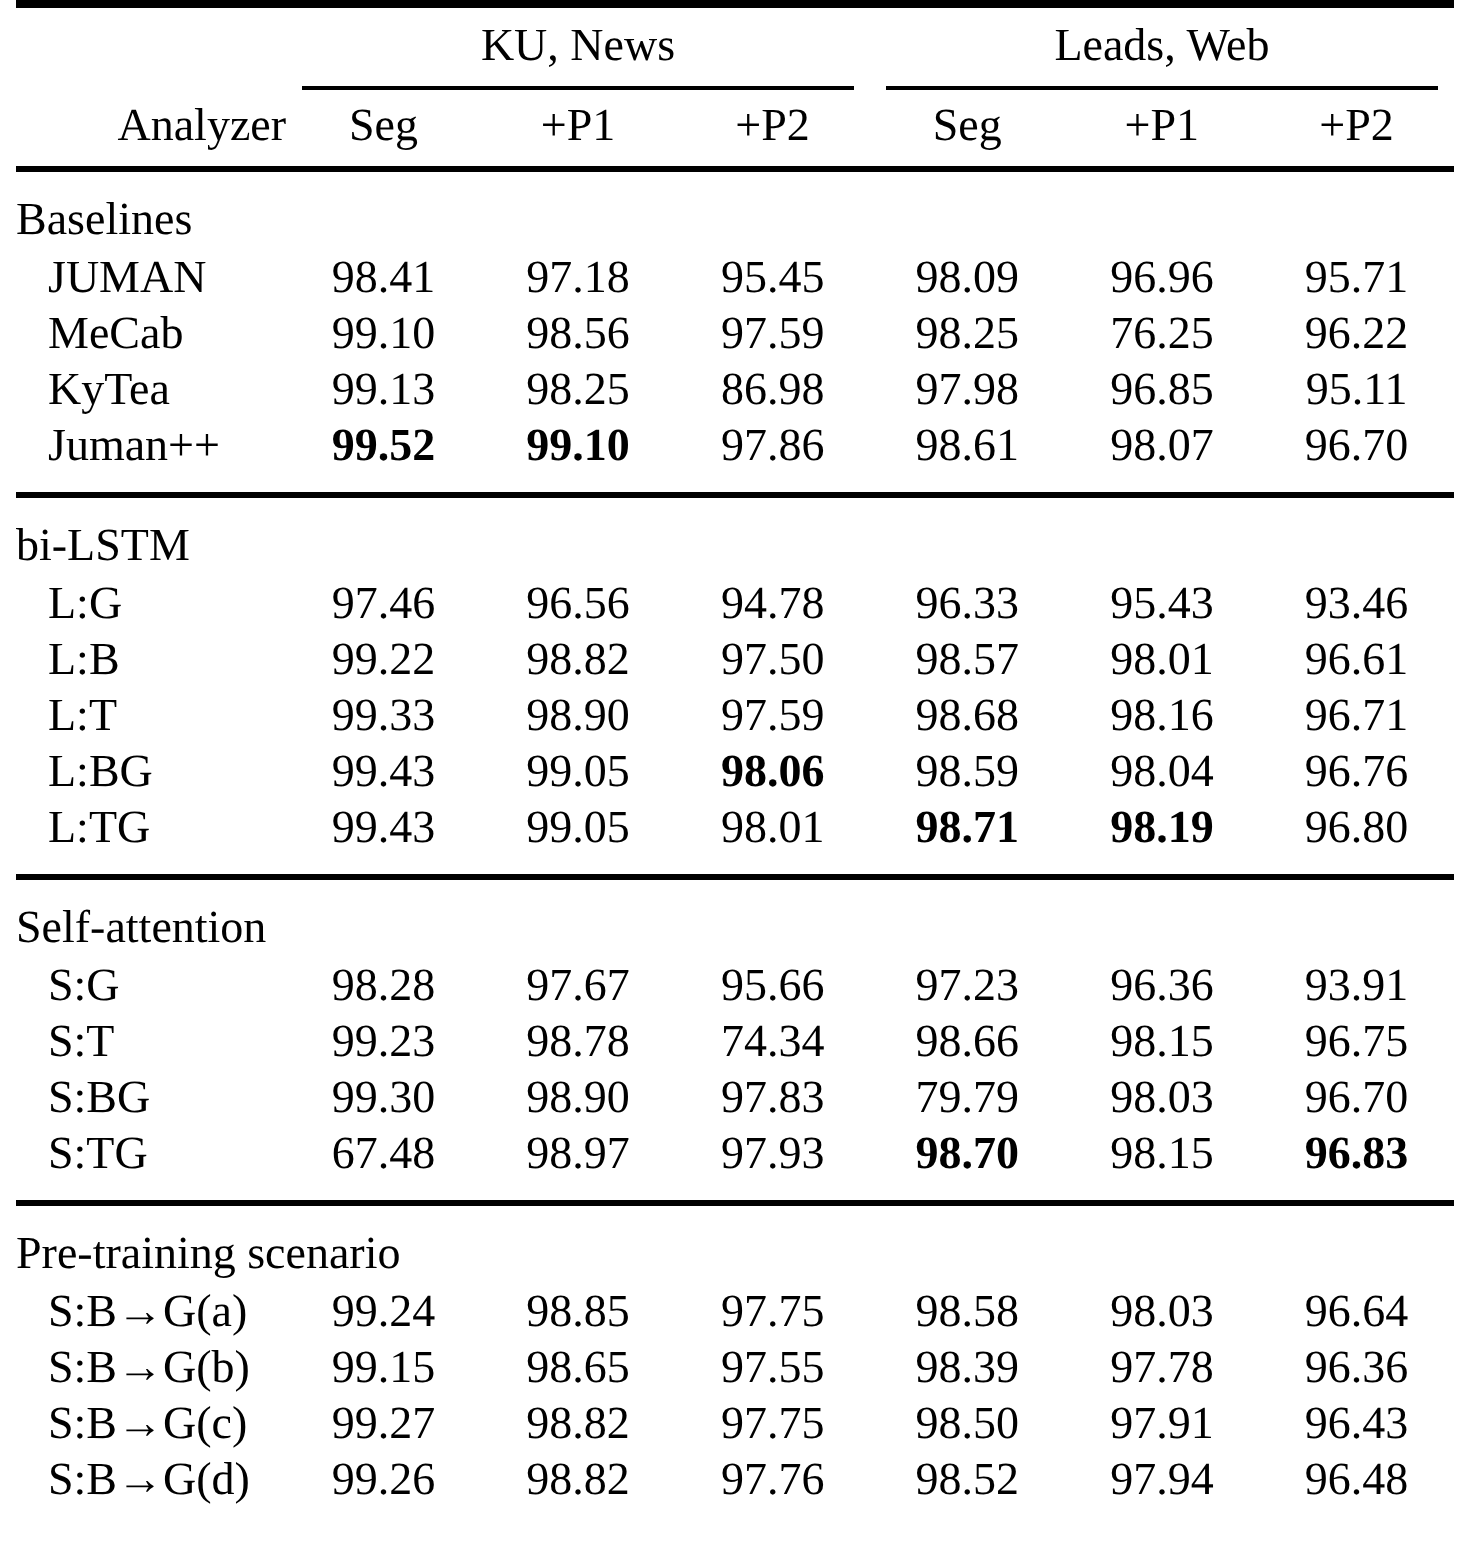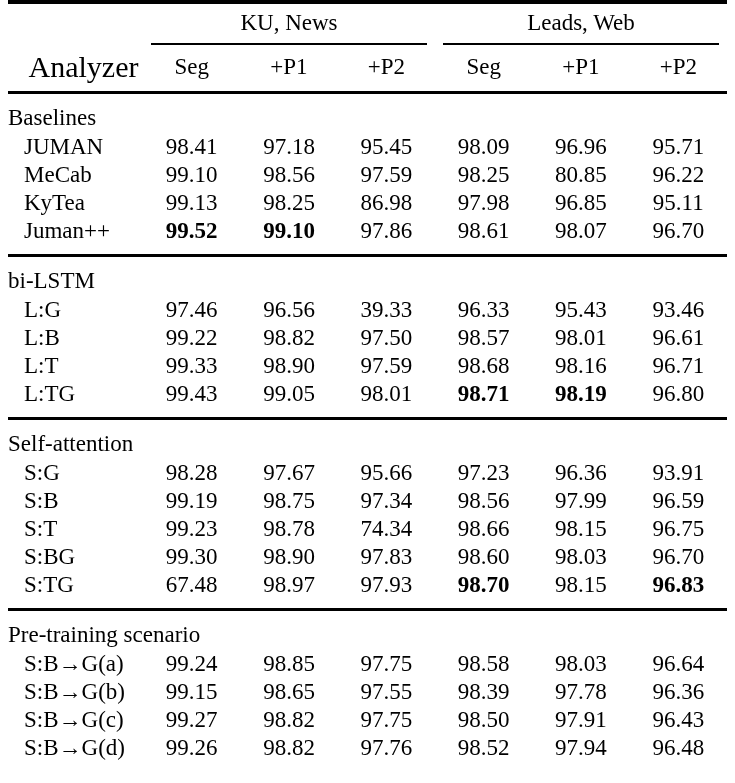--- a/index.html
+++ b/index.html
@@ -77,22 +77,22 @@
     border-top: 2px solid #000;
     margin: 3px 8px 0 8px;
   }
   td.col-head {
     text-align: center;
     font-size: 23px;
     padding: 4px 0 7px 0;
     white-space: nowrap;
   }
   td.col-head-label {
-    text-align: center;
-    font-size: 30px;
+    text-align: right;
+    font-size: 23px;
     padding: 4px 0 7px 16px;
     white-space: nowrap;
   }
 
   
   td.section-caption {
     text-align: left;
     font-size: 23px;
     padding: 6px 0 2px 0;
     white-space: nowrap;
@@ -173,21 +173,21 @@
           <td class="num">98.09</td>
           <td class="num">96.96</td>
           <td class="num">95.71</td>
         </tr>
         <tr>
           <td class="row-label">MeCab</td>
           <td class="num">99.10</td>
           <td class="num">98.56</td>
           <td class="num">97.59</td>
           <td class="num">98.25</td>
-          <td class="num">80.85</td>
+          <td class="num">76.25</td>
           <td class="num">96.22</td>
         </tr>
         <tr>
           <td class="row-label">KyTea</td>
           <td class="num">99.13</td>
           <td class="num">98.25</td>
           <td class="num">86.98</td>
           <td class="num">97.98</td>
           <td class="num">96.85</td>
           <td class="num">95.11</td>
@@ -210,21 +210,21 @@
         <tr class="spacer-row-sm">
           <td colspan="7"></td>
         </tr>
         <tr>
           <td class="section-caption" colspan="7">bi-LSTM</td>
         </tr>
         <tr>
           <td class="row-label">L:G</td>
           <td class="num">97.46</td>
           <td class="num">96.56</td>
-          <td class="num">39.33</td>
+          <td class="num">94.78</td>
           <td class="num">96.33</td>
           <td class="num">95.43</td>
           <td class="num">93.46</td>
         </tr>
         <tr>
           <td class="row-label">L:B</td>
           <td class="num">99.22</td>
           <td class="num">98.82</td>
           <td class="num">97.50</td>
           <td class="num">98.57</td>
@@ -234,20 +234,29 @@
         <tr>
           <td class="row-label">L:T</td>
           <td class="num">99.33</td>
           <td class="num">98.90</td>
           <td class="num">97.59</td>
           <td class="num">98.68</td>
           <td class="num">98.16</td>
           <td class="num">96.71</td>
         </tr>
         <tr>
+          <td class="row-label">L:BG</td>
+          <td class="num">99.43</td>
+          <td class="num">99.05</td>
+          <td class="num bold">98.06</td>
+          <td class="num">98.59</td>
+          <td class="num">98.04</td>
+          <td class="num">96.76</td>
+        </tr>
+        <tr>
           <td class="row-label">L:TG</td>
           <td class="num">99.43</td>
           <td class="num">99.05</td>
           <td class="num">98.01</td>
           <td class="num bold">98.71</td>
           <td class="num bold">98.19</td>
           <td class="num">96.80</td>
         </tr>
         <tr class="spacer-row">
           <td colspan="7"></td>
@@ -264,43 +273,34 @@
         <tr>
           <td class="row-label">S:G</td>
           <td class="num">98.28</td>
           <td class="num">97.67</td>
           <td class="num">95.66</td>
           <td class="num">97.23</td>
           <td class="num">96.36</td>
           <td class="num">93.91</td>
         </tr>
         <tr>
-          <td class="row-label">S:B</td>
-          <td class="num">99.19</td>
-          <td class="num">98.75</td>
-          <td class="num">97.34</td>
-          <td class="num">98.56</td>
-          <td class="num">97.99</td>
-          <td class="num">96.59</td>
-        </tr>
-        <tr>
           <td class="row-label">S:T</td>
           <td class="num">99.23</td>
           <td class="num">98.78</td>
           <td class="num">74.34</td>
           <td class="num">98.66</td>
           <td class="num">98.15</td>
           <td class="num">96.75</td>
         </tr>
         <tr>
           <td class="row-label">S:BG</td>
           <td class="num">99.30</td>
           <td class="num">98.90</td>
           <td class="num">97.83</td>
-          <td class="num">98.60</td>
+          <td class="num">79.79</td>
           <td class="num">98.03</td>
           <td class="num">96.70</td>
         </tr>
         <tr>
           <td class="row-label">S:TG</td>
           <td class="num">67.48</td>
           <td class="num">98.97</td>
           <td class="num">97.93</td>
           <td class="num bold">98.70</td>
           <td class="num">98.15</td>

